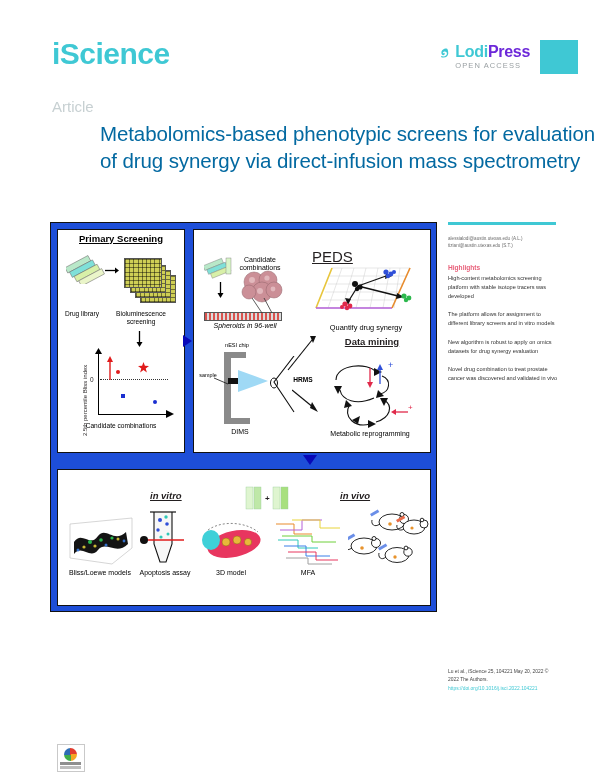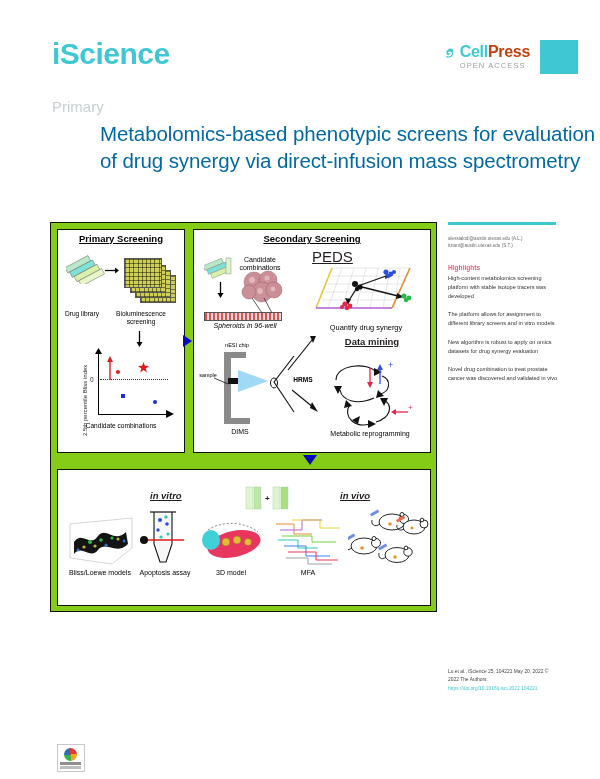--- a/index.html
+++ b/index.html
@@ -17,40 +17,40 @@
   .journal-logo{
     position:absolute;left:52px;top:37px;
     font-size:30px;font-weight:bold;letter-spacing:-0.5px;
     color:#3FC8D4;
     font-family:"Liberation Sans", sans-serif;
   }
   .cp-wrap{position:absolute;right:70px;top:44px;display:flex;align-items:flex-start;}
   .cp-mark{width:15px;height:15px;margin-right:3px;margin-top:2px;}
   .cp-text{line-height:1;}
   .cp-name{font-size:16px;font-weight:bold;color:#3FC8D4;letter-spacing:-0.3px;}
-  .cp-name .dark{color:#c2410c;}
+  .cp-name .dark{color:#6d28d9;}
   .cp-oa{font-size:7.5px;letter-spacing:1.1px;color:#9aa0a3;margin-top:2px;}
   .teal-block{position:absolute;right:22px;top:40px;width:38px;height:34px;background:#3FC8D4;}
 
   
   .kicker{
     position:absolute;left:52px;top:98px;
     font-size:15px;color:#c7d0d2;font-weight:normal;
   }
   .title{
     position:absolute;left:52px;top:120px;width:505px;
     font-size:20.5px;line-height:1.33;color:#0369a1;font-weight:normal;
     letter-spacing:-0.1px;
     margin-left:48px;
   }
 
   
   .ga{
     position:absolute;left:50px;top:222px;width:385px;height:388px;
-    border:1px solid #111;background:#84cc16;
+    border:1px solid #111;background:#1d4ed8;
   }
   .panel{position:absolute;border:1.5px solid #111;background:#fff;}
   .panel-title{
     text-align:center;font-size:9.5px;font-weight:bold;
     text-decoration:underline;color:#000;margin-top:3px;
   }
   .lbl{font-size:6.6px;text-align:center;color:#000;line-height:1.15;}
 
   
   #p-primary{left:6px;top:6px;width:126px;height:222px;}
@@ -127,27 +127,27 @@
 
 <div class="page">
 
   <div class="journal-logo">iScience</div>
 
   <div class="cp-wrap">
     <svg class="cp-mark" viewBox="0 0 24 24">
       <path d="M15 4c-4.5 0-8 3-8 6.8 0 2.2 1.3 3.8 3 3.8 1.4 0 2.4-.9 2.4-2.1 0-1-.6-1.7-1.5-1.7-.6 0-1 .3-1 .8 0 .3.1.5.3.7-.5-.1-.8-.6-.8-1.2 0-1.3 1.3-2.3 3-2.3 2 0 3.4 1.4 3.4 3.3 0 2.6-2.3 4.6-5.5 4.6-1.2 0-2.3-.3-3.2-.8l-.8 1.6c1.2.7 2.6 1 4.1 1 4.3 0 7.6-2.9 7.6-6.6C18 6.7 16.9 4 15 4z" fill="#3FC8D4"></path>
     </svg>
     <div class="cp-text">
-      <div class="cp-name"><span>Cell</span><span class="dark">Press</span></div>
+      <div class="cp-name"><span>Lodi</span><span class="dark">Press</span></div>
       <div class="cp-oa">OPEN ACCESS</div>
     </div>
   </div>
   <div class="teal-block"></div>
 
-  <div class="kicker">Primary</div>
+  <div class="kicker">Article</div>
   <div class="title">Metabolomics-based phenotypic screens for evaluation of drug synergy via direct-infusion mass spectrometry</div>
 
   <div class="ga">
 
     <div class="panel" id="p-primary">
       <div class="panel-title">Primary Screening</div>
 
       <svg style="position:absolute;left:8px;top:24px;" width="40" height="30">
         <g transform="rotate(-28 20 15)">
           <rect x="2" y="4" width="26" height="6" fill="#b9e8c9" stroke="#6a6a6a" stroke-width=".5"></rect>
@@ -196,21 +196,20 @@
         </svg>
         <div class="sqpt" style="left:63px;top:46px;background:#1a2fd0;"></div>
         <div class="dotpt" style="left:95px;top:52px;background:#1a2fd0;"></div>
         <div class="lbl" style="position:absolute;left:5px;top:74px;width:116px;">Candidate combinations</div>
       </div>
     </div>
 
     <div class="arrow-right-blue"></div>
 
     <div class="panel" id="p-secondary">
-      <div class="panel-title">Secondary Screening</div>
 
       <svg style="position:absolute;left:10px;top:26px;" width="30" height="24">
         <g transform="rotate(-22 15 12)">
           <rect x="1" y="4" width="20" height="5" fill="#b9e8c9" stroke="#777" stroke-width=".4"></rect>
           <rect x="3" y="9" width="20" height="5" fill="#7fe0d8" stroke="#777" stroke-width=".4"></rect>
           <rect x="5" y="14" width="20" height="5" fill="#d8f0a8" stroke="#777" stroke-width=".4"></rect>
         </g>
         <rect x="22" y="2" width="5" height="16" fill="#d9f5c8" stroke="#777" stroke-width=".4"></rect>
       </svg>
       <div class="lbl" style="position:absolute;left:38px;top:26px;width:56px;font-size:7px;">Candidate combinations</div>

